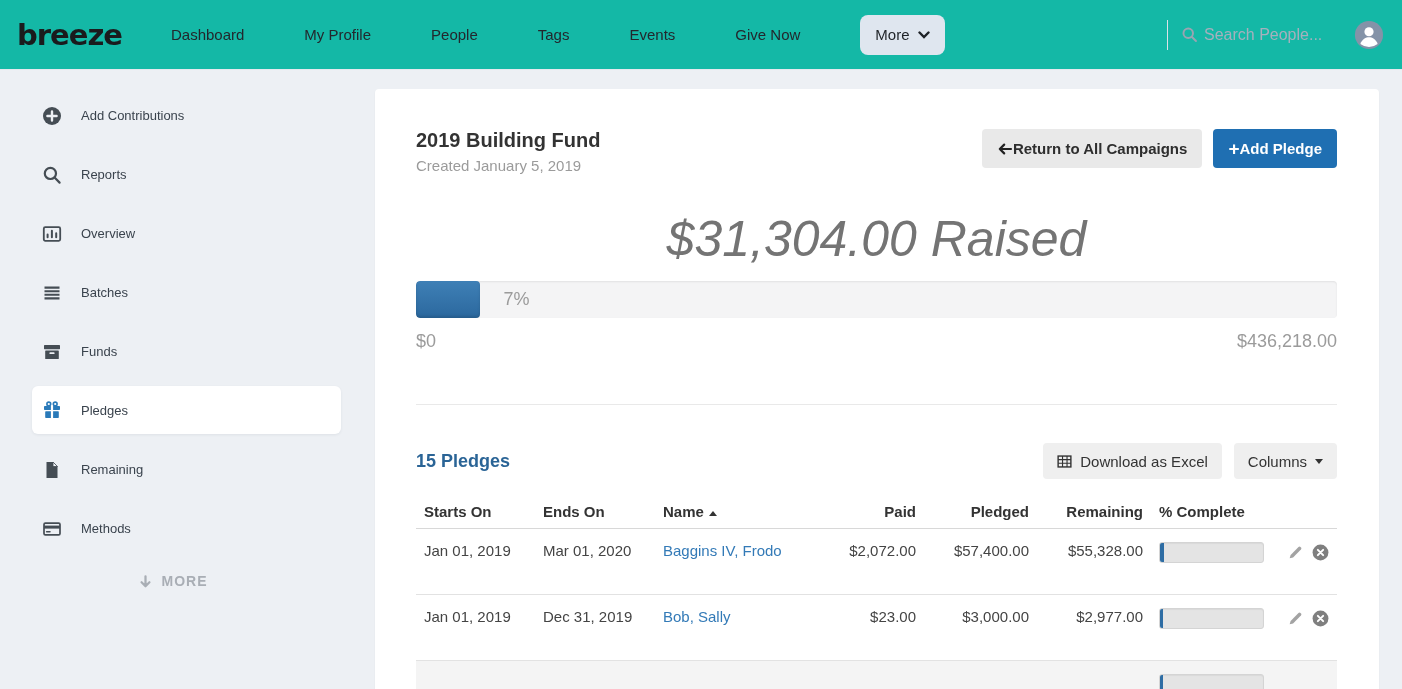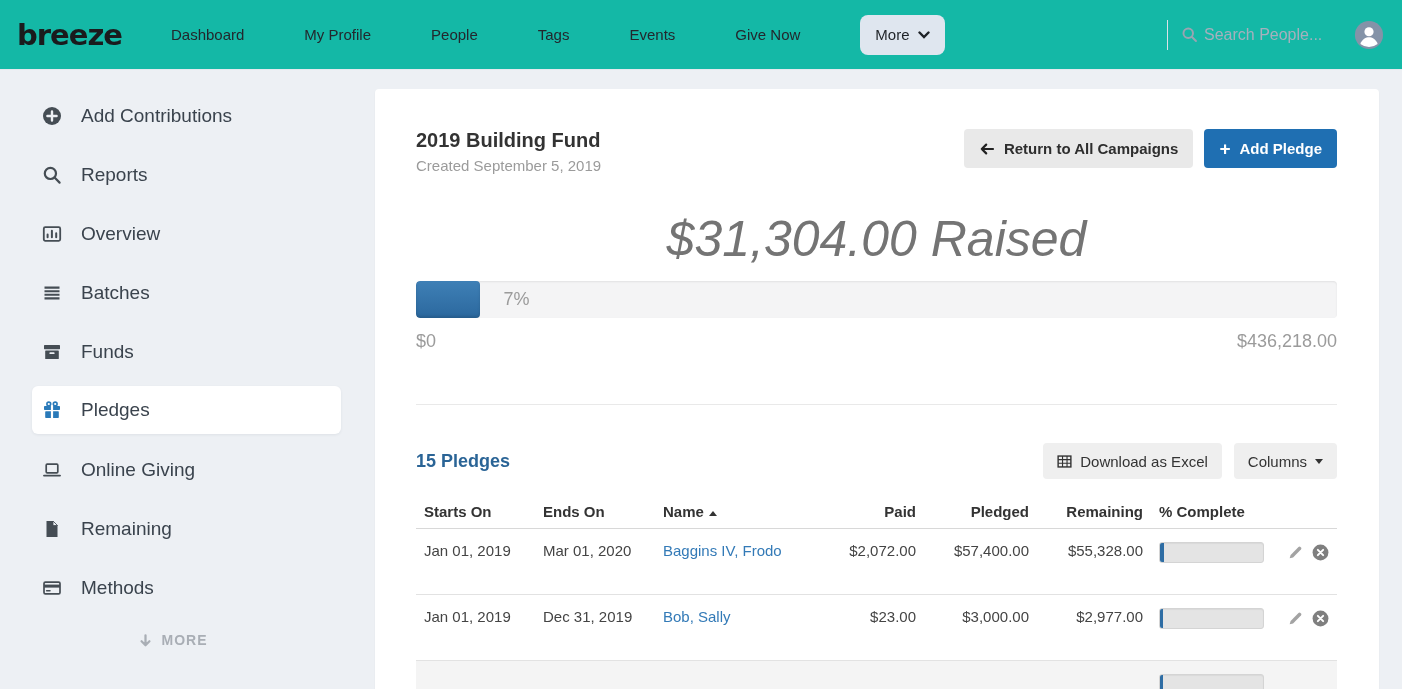--- a/index.html
+++ b/index.html
@@ -15,34 +15,34 @@
   .nav-right { margin-left:auto; display:flex; align-items:center; }
   .nav-divider { width:1px; height:30px; background:#dce1e8; margin-right:13px; }
   .search-box { display:flex; align-items:center; gap:6px; cursor:text; }
   .search-box input { border:none; outline:none; background:transparent; font-family:inherit; font-size:16px; color:#333; width:138px; }
   .search-box input::placeholder { color:#a6b0bd; }
   .avatar-btn { margin-left:12px; cursor:pointer; display:flex; }
 
   
   .layout { display:flex; height:619px; }
   .sidebar { width:375px; flex:none; padding-top:16px; }
-  .side-item { height:59px; display:flex; align-items:center; gap:19px; padding-left:42px; font-size:19px; color:#3a434d; cursor:pointer; }
+  .side-item { height:59px; display:flex; align-items:center; gap:19px; padding-left:42px; font-size:13px; color:#3a434d; cursor:pointer; }
   .side-item .ic { width:20px; display:flex; justify-content:center; flex:none; }
   .side-item.active { background:#fff; border-radius:6px; margin:0 34px 0 32px; padding-left:10px; height:48px; margin-top:5px; margin-bottom:6px; box-shadow:0 1px 3px rgba(30,40,60,.07); }
   .side-more { width:345px; margin-top:15px; display:flex; align-items:center; justify-content:center; gap:9px; color:#a9aeb5; font-size:14px; font-weight:700; letter-spacing:1px; cursor:pointer; }
 
   
   .main-wrap { flex:1; padding:19px 23px 0 0; }
   .panel { background:#fff; border-radius:4px; box-shadow:0 1px 2px rgba(30,40,60,.05); height:670px; padding:0 42px 0 41px; overflow:hidden; }
 
   .campaign-header { display:flex; justify-content:space-between; align-items:flex-start; padding-top:40px; }
   .campaign-title { font-size:20px; font-weight:700; color:#333; }
   .campaign-created { font-size:15px; color:#9b9b9b; margin-top:5px; }
   .header-buttons { display:flex; gap:11px; }
-  .btn { border:none; border-radius:4px; font-family:inherit; font-size:15px; font-weight:700; height:39px; padding:0 15px; display:flex; align-items:center; gap:9px; cursor:pointer; }
+  .btn { border:none; border-radius:4px; font-family:inherit; font-size:15px; font-weight:700; height:39px; padding:0 15px; display:flex; align-items:center; cursor:pointer; }
   .btn-light { background:#e9e9e9; color:#2e2e2e; }
   .btn-primary { background:#1f6fb2; color:#fff; }
   .plus-glyph { font-size:19px; font-weight:700; line-height:1; }
 
   .raised { text-align:center; font-size:50px; color:#747474; margin-top:36px; line-height:1.18;font-style:italic; }
 
   .progress-outer { margin-top:12px; height:37px; background:#f4f4f5; border-radius:4px; box-shadow:inset 0 1px 2px rgba(0,0,0,.08); display:flex; align-items:center; overflow:hidden; }
   .progress-fill { height:37px; border-radius:4px; background:linear-gradient(180deg,#3f80b6,#2b689e); box-shadow:inset 0 -2px 3px rgba(0,0,0,.12); }
   .progress-label { margin-left:23px; font-size:18px; color:#9b9b9b; }
   .range-row { display:flex; justify-content:space-between; margin-top:13px; font-size:18px; color:#9b9b9b; }
@@ -168,29 +168,20 @@
             <rect x="2" y="6" width="16" height="4" rx="0.7" fill="#2a7ab9"></rect>
             <rect x="3.2" y="11.2" width="13.6" height="6.8" rx="0.7" fill="#2a7ab9"></rect>
             <rect x="8.9" y="5.4" width="2.2" height="13" fill="#fff"></rect>
             <rect x="9.4" y="6" width="1.2" height="12" fill="#2a7ab9" opacity="0"></rect>
           </svg>
       </span>
       <span>Pledges</span>
     </div>
     <div class="side-item">
       <span class="ic">
-        <svg width="20" height="20" viewBox="0 0 20 20" fill="none" stroke="#454d54">
-            <rect x="4.2" y="4.2" width="11.6" height="8.6" rx="1" stroke-width="1.7"></rect>
-            <path d="M2 15.6h16" stroke-width="1.9" stroke-linecap="round"></path>
-          </svg>
-      </span>
-      <span>Online Giving</span>
-    </div>
-    <div class="side-item">
-      <span class="ic">
         <svg width="20" height="20" viewBox="0 0 20 20">
             <path d="M4.5 2h6.5l4.5 4.5V18h-11z" fill="#454d54"></path>
             <path d="M11 2v4.5h4.5z" fill="#edf0f4" stroke="#454d54" stroke-width="0.8"></path>
           </svg>
       </span>
       <span>Remaining</span>
     </div>
     <div class="side-item">
       <span class="ic">
         <svg width="20" height="20" viewBox="0 0 20 20" fill="none">
@@ -210,21 +201,21 @@
       <span>MORE</span>
     </div>
   </aside>
 
   <div class="main-wrap">
     <main class="panel">
 
       <div class="campaign-header">
         <div>
           <div class="campaign-title">2019 Building Fund</div>
-          <div class="campaign-created">Created September 5, 2019</div>
+          <div class="campaign-created">Created January 5, 2019</div>
         </div>
         <div class="header-buttons">
           <button class="btn btn-light">
             <span style="display:flex">
               <svg width="16" height="16" viewBox="0 0 16 16" fill="none" stroke="#222" stroke-width="2.2" stroke-linecap="round" stroke-linejoin="round">
                   <path d="M14 8H2.8M7.2 3.6L2.8 8l4.4 4.4"></path>
                 </svg>
             </span>
             <span>Return to All Campaigns</span>
           </button>

